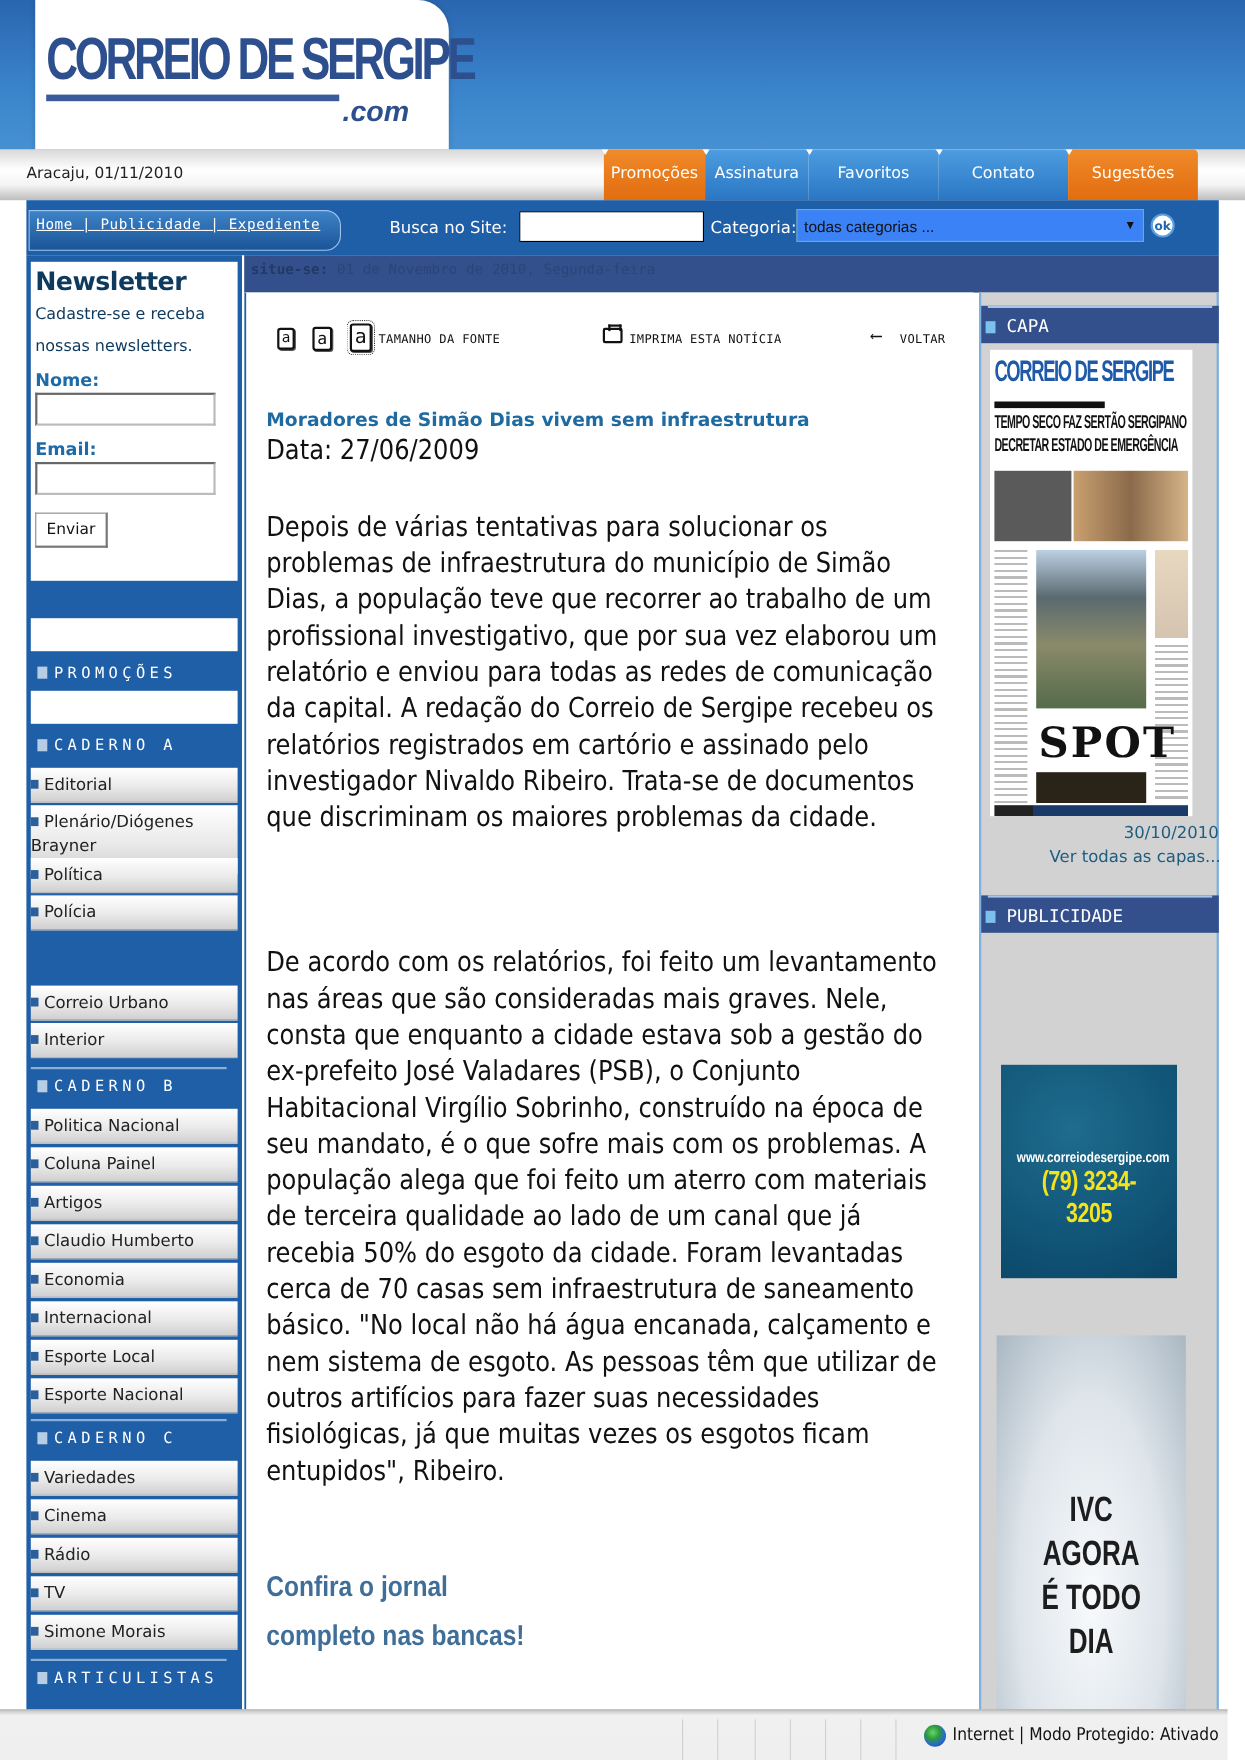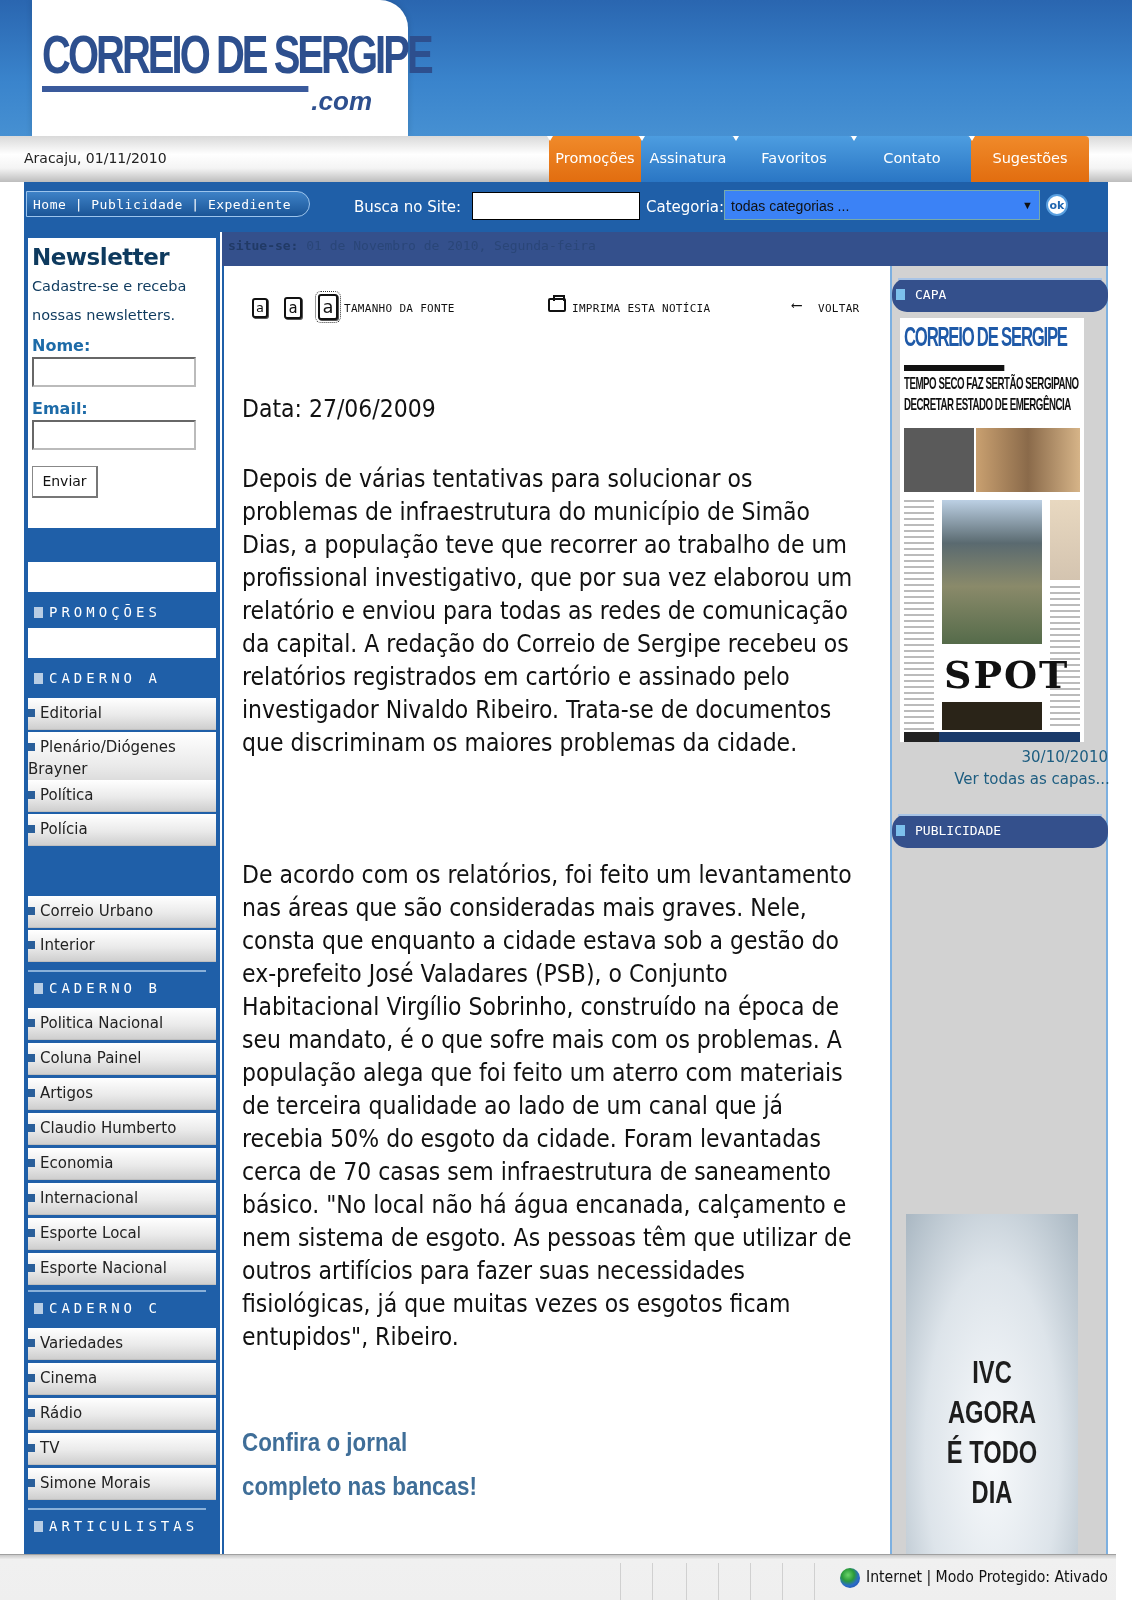--- a/index.html
+++ b/index.html
@@ -26,24 +26,24 @@
   #topnav { position: absolute; left: 549px; top: 0; height: 46px; display: flex; }
   .tnav { height: 46px; padding-top: 14px; text-align: center; font-size: 14.5px; color: #fff;
     border-radius: 4px 4px 0 0; position: relative; }
   .tnav.orange { background: linear-gradient(180deg, #f08a2a, #e26d0f); }
   .tnav.blue { background: linear-gradient(180deg, #4d9de0, #2a76c4); }
   .tnav::before { content: ""; position: absolute; left: -2px; top: 0; width: 0; height: 0;
     border-left: 3px solid transparent; border-right: 3px solid transparent; border-top: 5px solid #fff; }
 
   
   #searchbar { position: absolute; left: 24px; top: 182px; width: 1084px; height: 50px; background: #1f5fa8; }
-  #quicklinks { position: absolute; left: 2px; top: 9px; width: 284px; height: 26px;
+  #quicklinks { position: absolute; left: 2px; top: 9px; width: 284px; height: 37px;
     background: linear-gradient(180deg, #3e82c7, #1a5597); border: 1px solid #9cc4ec;
     border-radius: 0 14px 14px 0; color: #fff; font-family: "DejaVu Sans Mono", monospace;
-    font-size: 13px; padding: 5px 6px; white-space: nowrap; letter-spacing: 0.5px; }
+    font-size: 13px; padding: 5px 6px; white-space: nowrap; letter-spacing: 0.5px; text-decoration: underline; }
   #quicklinks span { cursor: pointer; }
   #search-label { position: absolute; left: 330px; top: 16px; color: #fff; font-size: 15px; }
   #search-input { position: absolute; left: 448px; top: 10px; width: 168px; height: 28px;
     border: 1px solid #000; background: #fff; }
   #cat-label { position: absolute; left: 622px; top: 16px; color: #fff; font-size: 15px; }
   #cat-select { position: absolute; left: 700px; top: 8px; width: 316px; height: 30px; background: #3b82f6;
     border: 1px solid #7aa; font-size: 14px; padding: 7px 6px; font-family: "Liberation Sans", sans-serif; color: #111; }
   #cat-arrow { position: absolute; right: 6px; top: 8px; font-size: 11px; color: #111; }
   #ok-btn { position: absolute; left: 1022px; top: 12px; width: 22px; height: 22px; border-radius: 50%;
     background: #fff; color: #2066b0; font-size: 11px; font-weight: bold; text-align: center; line-height: 20px;
@@ -89,21 +89,21 @@
     font-family: "DejaVu Sans", sans-serif; transform: scaleX(0.88); transform-origin: left top; white-space: nowrap; }
   .para { position: absolute; left: 18px; width: 700px; font-size: 25px; line-height: 33px; color: #111;
     transform: scaleX(0.88); transform-origin: left top; }
   #promo-line { position: absolute; left: 18px; top: 1154px; font-family: "Liberation Sans", sans-serif;
     font-weight: bold; font-size: 26px; line-height: 44px; color: #3f6e98; transform: scaleX(0.86); transform-origin: left top; }
 
   
   #rightcol { position: absolute; left: 890px; top: 266px; width: 218px; height: 1288px; background: #d2d2d2;
     border-right: 2px solid #7db0e0; border-left: 2px solid #7db0e0; }
   .r-head { position: absolute; left: 0; width: 216px; height: 34px; background: #34508c; color: #fff;
-    font-family: "DejaVu Sans Mono", monospace; font-size: 13px; padding: 9px 0 0 4px; border-radius: 15px; }
+    font-family: "DejaVu Sans Mono", monospace; font-size: 16px; padding: 9px 0 0 4px; }
   .r-head .sq { display: inline-block; width: 9px; height: 11px; background: #7cc0ec; margin-right: 10px; vertical-align: -1px; }
   .r-head .line { position: absolute; left: 6px; top: 0; width: 204px; height: 2px; background: #a8c4e6; }
 
   #capa-img { position: absolute; left: 8px; top: 52px; width: 184px; height: 424px; background: #fff; padding: 4px 4px; overflow: hidden; }
   #capa-mast { font-family: "Liberation Sans", sans-serif; font-weight: bold; color: #1f5aa8; font-size: 27px;
     letter-spacing: -2px; transform: scaleX(0.62); transform-origin: left top; white-space: nowrap; }
   #capa-headline { font-family: "Liberation Sans", sans-serif; font-weight: bold; color: #111; font-size: 17px;
     line-height: 21px; transform: scaleX(0.57); transform-origin: left top; white-space: nowrap; margin-top: 12px; letter-spacing: -0.8px; border-top: 6px solid #111; padding-top: 2px;}
   .capa-photo { position: absolute; }
   #capa-spot { position: absolute; left: 44px; top: 334px; font-family: "DejaVu Serif", serif; font-weight: bold; font-size: 38px;
@@ -234,20 +234,21 @@
     <div class="fontbtn" style="left:0;top:4px;width:16px;height:20px;font-size:13px;line-height:16px">a</div>
     <div class="fontbtn" style="left:32px;top:3px;width:18px;height:22px;font-size:15px;line-height:18px">a</div>
     <div class="fontbtn" style="left:66px;top:0;width:20px;height:26px;font-size:18px;line-height:22px;outline:1px dotted #333;outline-offset:2px">a</div>
     <div class="lbl" style="left:92px;top:8px">TAMANHO DA FONTE</div>
     <div id="print-icon"></div>
     <div class="lbl" style="left:320px;top:8px">IMPRIMA ESTA NOTÍCIA</div>
     <div id="back-icon">⟵</div>
     <div class="lbl" style="left:566px;top:8px">VOLTAR</div>
   </div>
 
+  <div id="article-title">Moradores de Simão Dias vivem sem infraestrutura</div>
   <div id="article-date">Data: 27/06/2009</div>
 
   <div class="para" style="top:196px">Depois de várias tentativas para solucionar os problemas de infraestrutura do município de Simão Dias, a população teve que recorrer ao trabalho de um profissional investigativo, que por sua vez elaborou um relatório e enviou para todas as redes de comunicação da capital. A redação do Correio de Sergipe recebeu os relatórios registrados em cartório e assinado pelo investigador Nivaldo Ribeiro.  Trata-se de documentos que discriminam os maiores problemas da cidade.</div>
   <div class="para" style="top:592px">De acordo com os relatórios, foi feito um levantamento nas áreas que são consideradas mais graves. Nele, consta que enquanto a cidade estava sob a gestão do ex-prefeito José Valadares (PSB), o Conjunto Habitacional Virgílio Sobrinho, construído na época de seu mandato, é o que sofre mais com os problemas. A população alega que foi feito um aterro com materiais de terceira qualidade ao lado de um canal que já recebia 50% do esgoto da cidade. Foram levantadas cerca de 70 casas sem infraestrutura de saneamento básico. "No local não há água encanada, calçamento e nem sistema de esgoto. As pessoas têm que utilizar de outros artifícios para fazer suas necessidades fisiológicas, já que muitas vezes os esgotos ficam entupidos", Ribeiro.</div>
 
   <div id="promo-line">
     <div>Confira o jornal</div>
     <div>completo nas bancas!</div>
   </div>
 </div>
@@ -275,20 +276,24 @@
     <div class="capa-photo" style="left:4px;top:414px;width:176px;height:10px;background:linear-gradient(90deg,#222 0 20%,#1a3a6a 20% 100%)"></div>
   </div>
   <div id="capa-date">30/10/2010</div>
   <div id="capa-link">Ver todas as capas...</div>
 
   <div class="r-head" style="top:548px">
     <span class="line"></span>
     <span class="sq"></span><span>PUBLICIDADE</span>
   </div>
 
+  <div id="ad1">
+    <div id="ad1-url">www.correiodesergipe.com</div>
+    <div id="ad1-phone">(79) 3234-3205</div>
+  </div>
 
   <div id="ad2">
     <div id="ad2-text">
       <div>IVC AGORA</div>
       <div>É TODO DIA</div>
     </div>
   </div>
 </div>
 
 <div id="statusbar">

